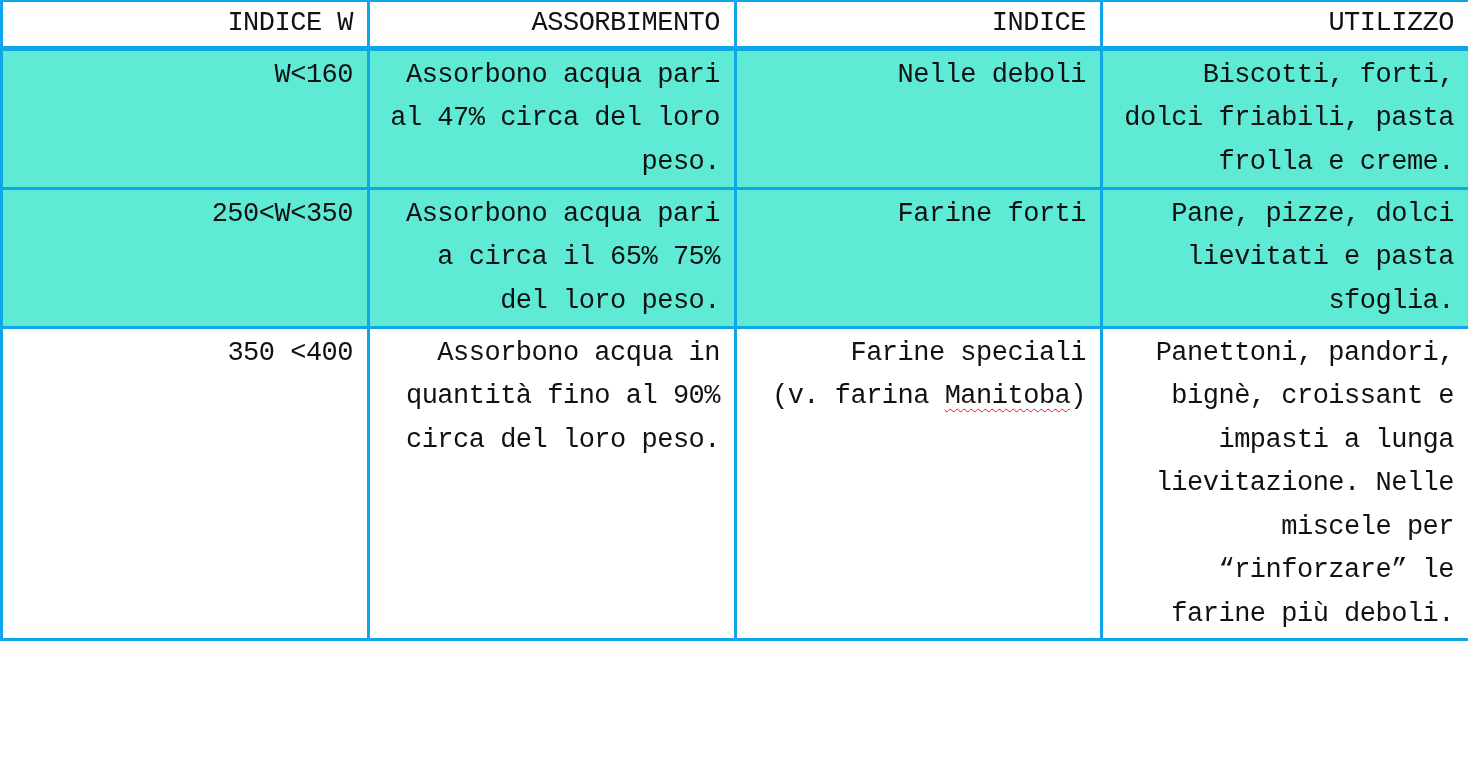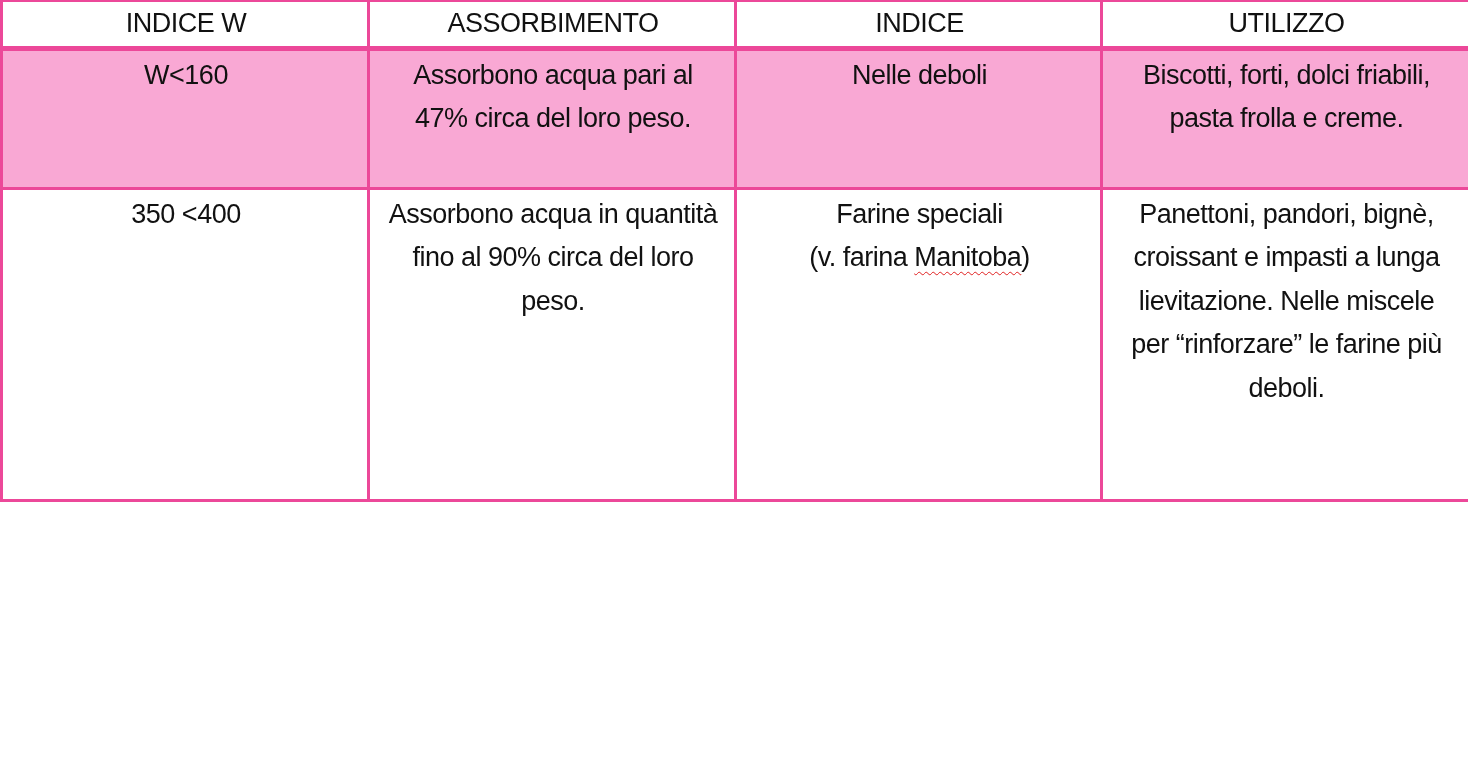--- a/index.html
+++ b/index.html
@@ -10,30 +10,31 @@
     width: 1468px;
     font-family: "Liberation Sans", "DejaVu Sans", sans-serif;
     font-size: 27px;
     color: #111;
   }
   col.c1 { width:367px; }
   col.c2 { width:367px; }
   col.c3 { width:366px; }
   col.c4 { width:368px; }
   th, td {
-    border: 3px solid #ec4899;
+    border: 3px solid #0ea5e9;
     vertical-align: top;
-    text-align: center;
+    text-align: right;
     padding: 3px 14px 0 16px;
     line-height: 43.5px;
     font-weight: normal;
     letter-spacing: -0.5px;
+    font-family: Liberation Mono, monospace;
   }
   th { height: 40px; padding-top: 0; border-bottom-width: 5px; border-top-width: 2px; }
-  tr.shaded td { background:#f9a8d4; }
+  tr.shaded td { background:#5eead4; }
   tr.r1 td, tr.r2 td, tr.r3 td { height: 133px; }
   tr.r4 td { height: 306px; border-bottom-width: 3px; }
   .spell { text-decoration: underline wavy #e02020; text-decoration-thickness: 1px; text-underline-offset: 5px; }
 </style>
 </head>
 <body>
 
 <table>
   <colgroup>
       <col class="c1">
@@ -49,20 +50,26 @@
       <th>UTILIZZO</th>
     </tr>
   </thead>
   <tbody>
     <tr class="shaded r1">
       <td>W&lt;160</td>
       <td>Assorbono acqua pari al 47% circa del loro peso.</td>
       <td>Nelle deboli</td>
       <td>Biscotti, forti, dolci friabili, pasta frolla e creme.</td>
     </tr>
+    <tr class="shaded r3">
+      <td>250&lt;W&lt;350</td>
+      <td>Assorbono acqua pari a circa il 65% 75% del loro peso.</td>
+      <td>Farine forti</td>
+      <td>Pane, pizze, dolci lievitati e pasta sfoglia.</td>
+    </tr>
     <tr class="r4">
       <td>350 &lt;400</td>
       <td>Assorbono acqua in quantità fino al 90% circa del loro peso.</td>
       <td>
         <span>Farine speciali</span><br>
         <span>(v. farina </span><span class="spell">Manitoba</span><span>)</span>
       </td>
       <td>Panettoni, pandori, bignè, croissant e impasti a lunga lievitazione. Nelle miscele per “rinforzare” le farine più deboli.</td>
     </tr>
   </tbody>

